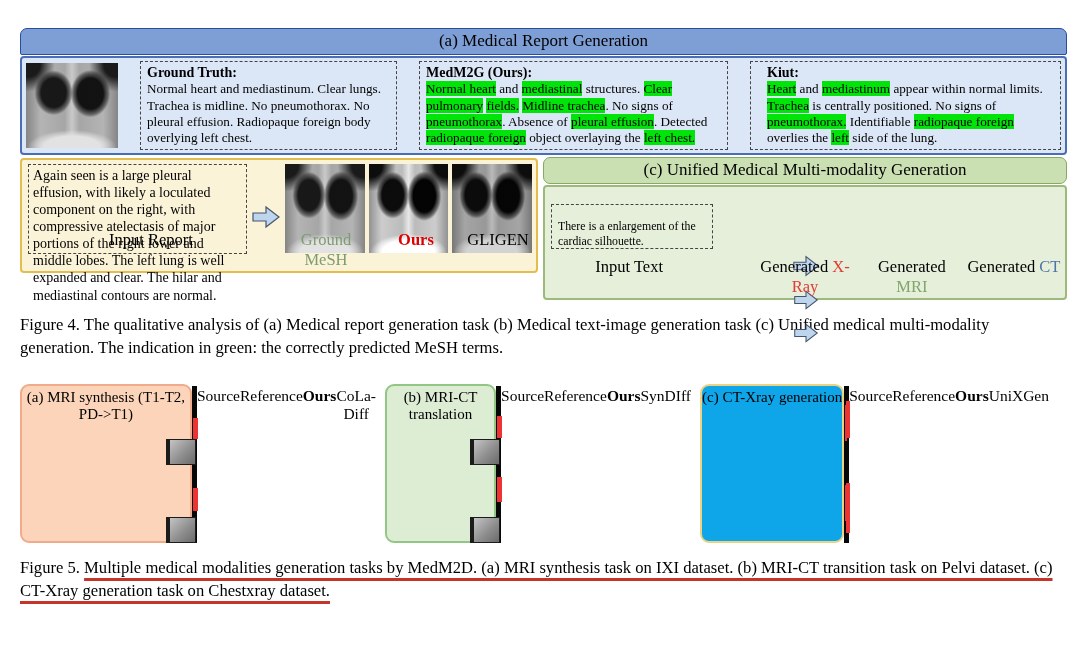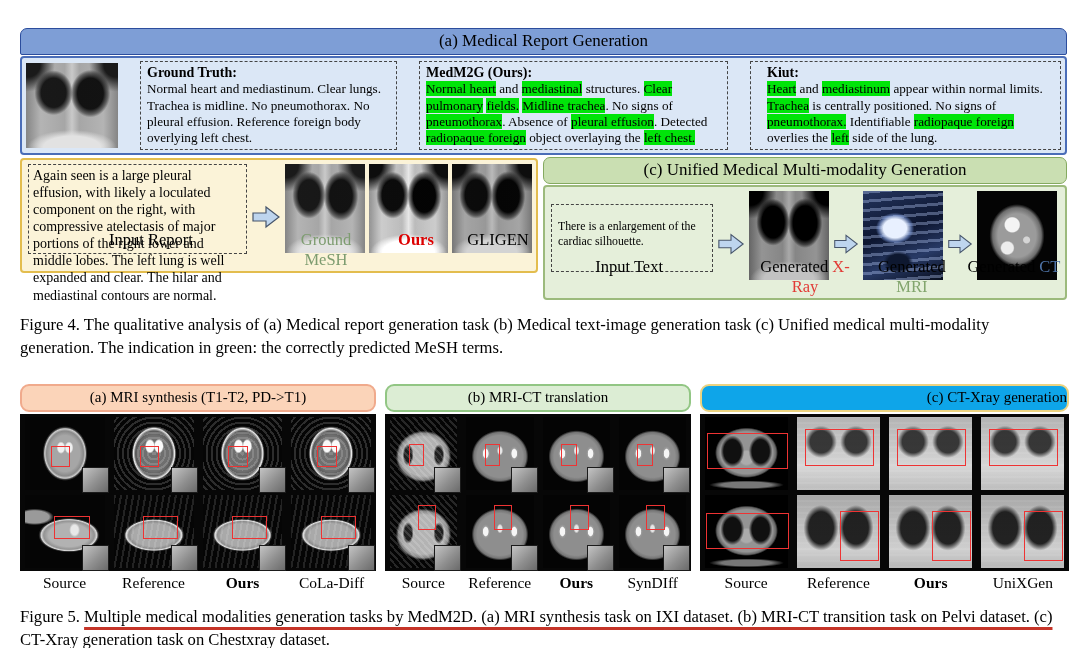--- a/index.html
+++ b/index.html
@@ -34,41 +34,41 @@
   .rb-kiut{flex:1 1 auto;padding-left:16px;}
 
   .f4-row2{display:flex;gap:5px;margin-top:2px;}
   .f4-col-b{width:518px;}
   .f4-col-c{flex:1 1 auto;}
   .f4-hdr-b{background:#f2c64b;border-color:#c59d2c;}
   .f4-hdr-c{background:#cadfb2;border-color:#85aa60;}
   .f4-body{border-width:2px;border-style:solid;border-radius:4px;margin-top:1px;height:108px;
     display:flex;align-items:flex-start;gap:4px;padding:3px 4px 0 6px;position:relative;}
   .f4-body-b{background:#fbf3d8;border-color:#e3bd4e;}
-  .f4-body-c{background:#e5efda;border-color:#9cba7c;}
+  .f4-body-c{background:#e5efda;border-color:#9cba7c;flex-direction:column;}
   .inputreport{width:226px;height:84px;font-size:14px;line-height:1.22;padding:2px 4px;margin-top:1px;}
   .inputtext{width:148px;height:52px;font-size:11.8px;line-height:1.25;padding:14px 6px 0;margin-top:14px;}
   .f4-img{height:89px;margin-top:1px;}
   .w86{width:86px;} .w84{width:80px;}
   .f4-labels{position:absolute;left:0;right:0;bottom:1px;display:flex;font-size:16.5px;}
   .f4-labels .lb{text-align:center;}
   .lb-gt-green{color:#7d9c70;}
   .lb-ours{color:#dd0000;font-weight:bold;}
   .lb-xray{color:#e23b36;} .lb-mri{color:#82a56d;} .lb-ct{color:#4f74a8;}
 
   
   .caption{font-size:16.6px;line-height:1.38;margin:14px 0 0 0;width:1047px;}
   .redline{
     text-decoration:underline;text-decoration-color:#c53428;
     text-decoration-thickness:2.6px;text-underline-offset:4.5px;
   }
 
   
   .fig5{display:flex;gap:9px;margin-top:24px;width:1049px;}
-  .f5-panel{display:flex;flex-direction:column;}
+  .f5-panel{display:flex;flex-direction:row;}
   .f5-p0{width:356px;} .f5-p1{width:306px;} .f5-p2{flex:1 1 auto;}
   .f5-hdr{font-size:15px;padding:3px 0 4px;border-radius:9px;border-width:2px;}
   .f5-h0{background:#fbd4b9;border-color:#f0aa8c;}
   .f5-h1{background:#dcedd4;border-color:#92c684;}
   .f5-h2{background:#0ea5e9;border-color:#ecd381;text-align:right;}
   .grid{
     background:#070707;margin-top:2px;
     display:grid;grid-template-columns:repeat(4,1fr);grid-auto-rows:77px;gap:1px;padding:1px 1px;
   }
   .cell{position:relative;background:#070707;}
@@ -184,21 +184,21 @@
 
   <div class="fig4">
 
     <div class="hdrbar f4-hdr-a">(a) Medical Report Generation</div>
 
     <div class="f4-panel-a">
       <div class="f4-xray-thumb mi-cxr"></div>
 
       <div class="reportbox dashedbox rb-gt">
         <div class="rtitle">Ground Truth:</div>
-        <div>Normal heart and mediastinum. Clear lungs. Trachea is midline. No pneumothorax. No pleural effusion. Reference foreign body overlying left chest.</div>
+        <div>Normal heart and mediastinum. Clear lungs. Trachea is midline. No pneumothorax. No pleural effusion. Radiopaque foreign body overlying left chest.</div>
       </div>
 
       <div class="reportbox dashedbox rb-med">
         <div class="rtitle">MedM2G (Ours):</div>
         <div><span class="hl">Normal heart</span><span> and </span><span class="hl">mediastinal</span><span> structures. </span><span class="hl">Clear pulmonary</span><span> </span><span class="hl">fields.</span><span> </span><span class="hl">Midline trachea</span><span>. No signs of </span><span class="hl">pneumothorax</span><span>. Absence of </span><span class="hl">pleural effusion</span><span>. Detected </span><span class="hl">radiopaque foreign</span><span> object overlaying the </span><span class="hl">left chest.</span></div>
       </div>
 
       <div class="reportbox dashedbox rb-kiut">
         <div class="rtitle">Kiut:</div>
         <div><span class="hl">Heart</span><span> and </span><span class="hl">mediastinum</span><span> appear within normal limits. </span><span class="hl">Trachea</span><span> is centrally positioned. No signs of </span><span class="hl">pneumothorax.</span><span> Identifiable </span><span class="hl">radiopaque foreign</span><span>  overlies the </span><span class="hl">left</span><span> side of the lung.</span></div>

